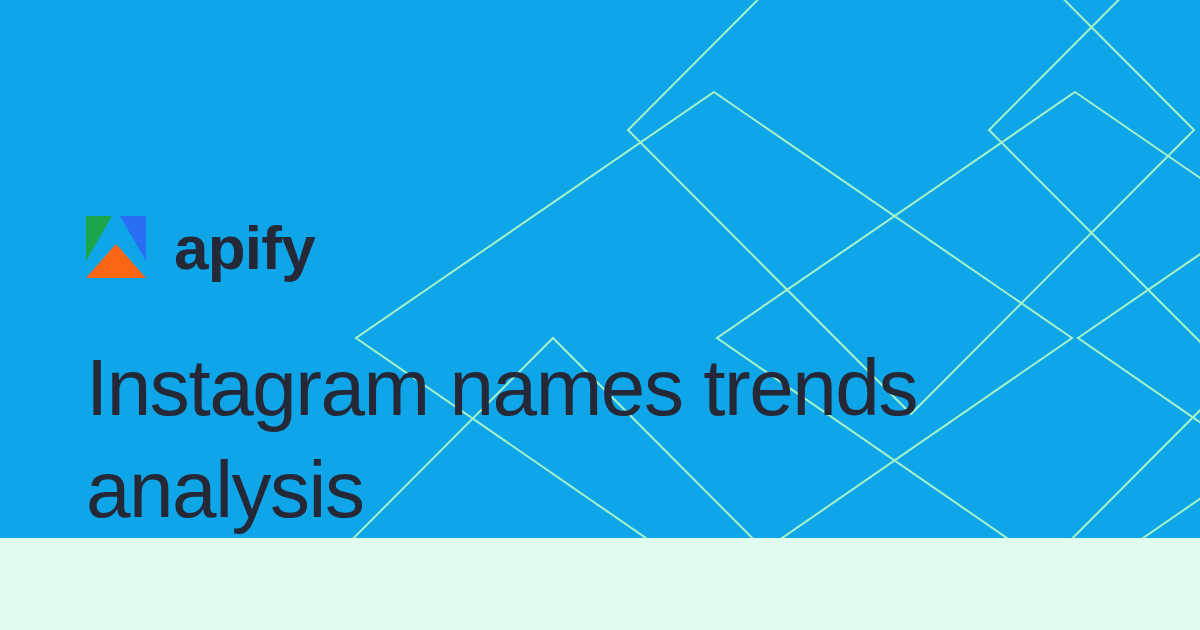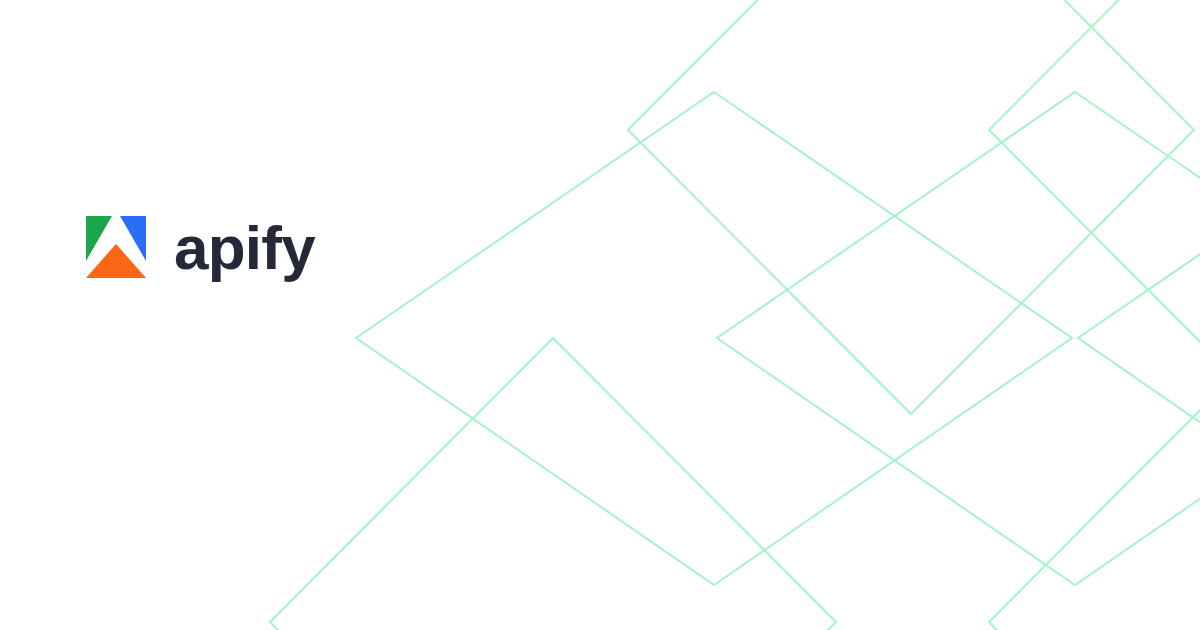--- a/index.html
+++ b/index.html
@@ -12,22 +12,22 @@
 
   body {
     font-family: "Liberation Sans", sans-serif;
     background: #e0fcef;
     position: relative;
   }
 
   #og-card {
     position: relative;
     width: 1200px;
-    height: 630px;
-    background: #ffffff;
+    height: 538px;
+    background: #0ea5e9;
     overflow: hidden;
   }
 
   
   #pattern-layer {
     position: absolute;
     inset: 0;
     width: 1200px;
     height: 630px;
     pointer-events: none;
@@ -113,15 +113,16 @@
 
         <polygon points="0,0 26,0 0,45" fill="#1ca64c"></polygon>
 
         <polygon points="34,0 60,0 60,45" fill="#2a6ef5"></polygon>
 
         <polygon points="30,28 60,62 0,62" fill="#fa6616"></polygon>
       </svg>
       <span id="logo-wordmark">apify</span>
     </div>
 
+    <h1 id="page-title">Instagram names trends analysis</h1>
 
   </div>
 </div>
 
 </body></html>

